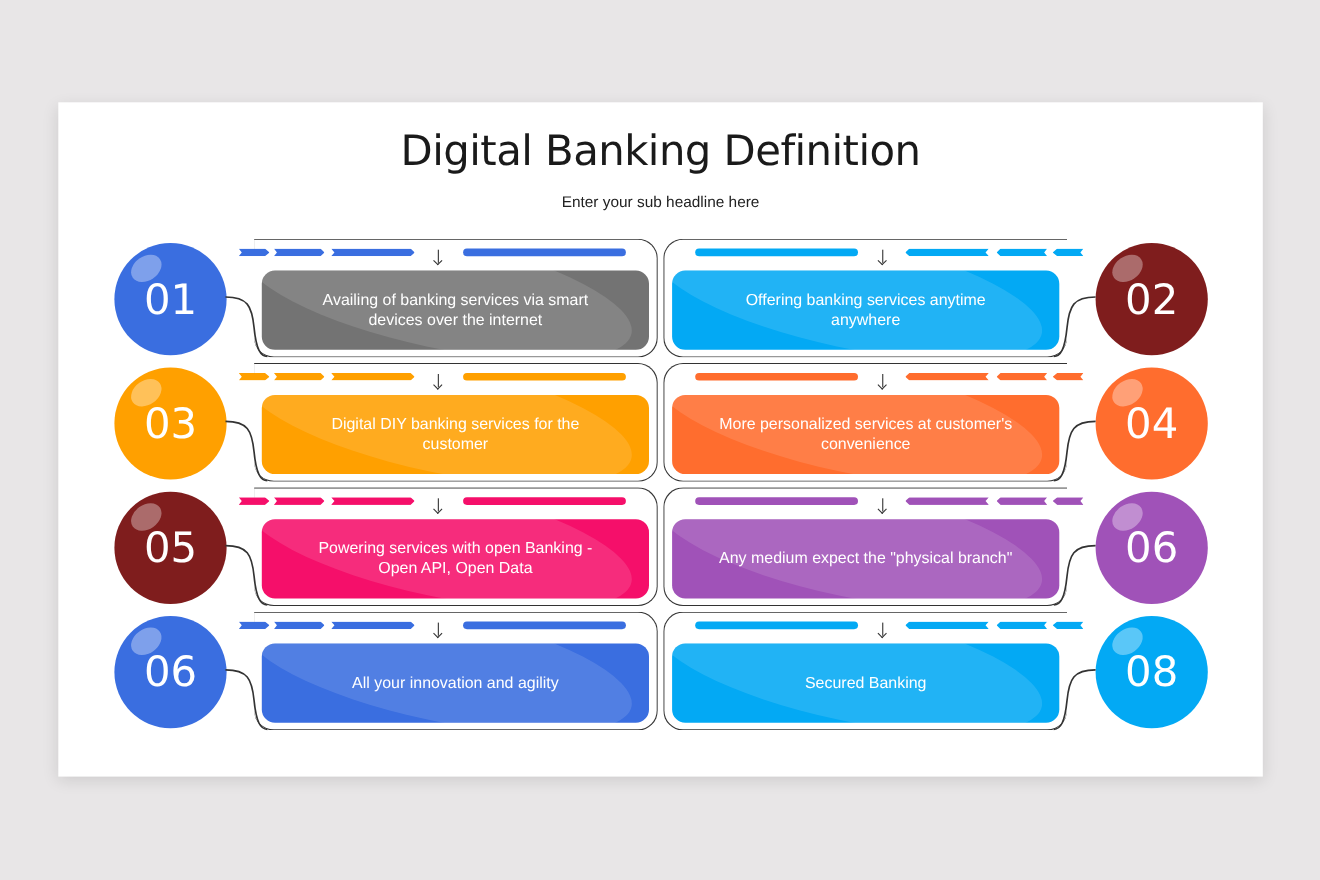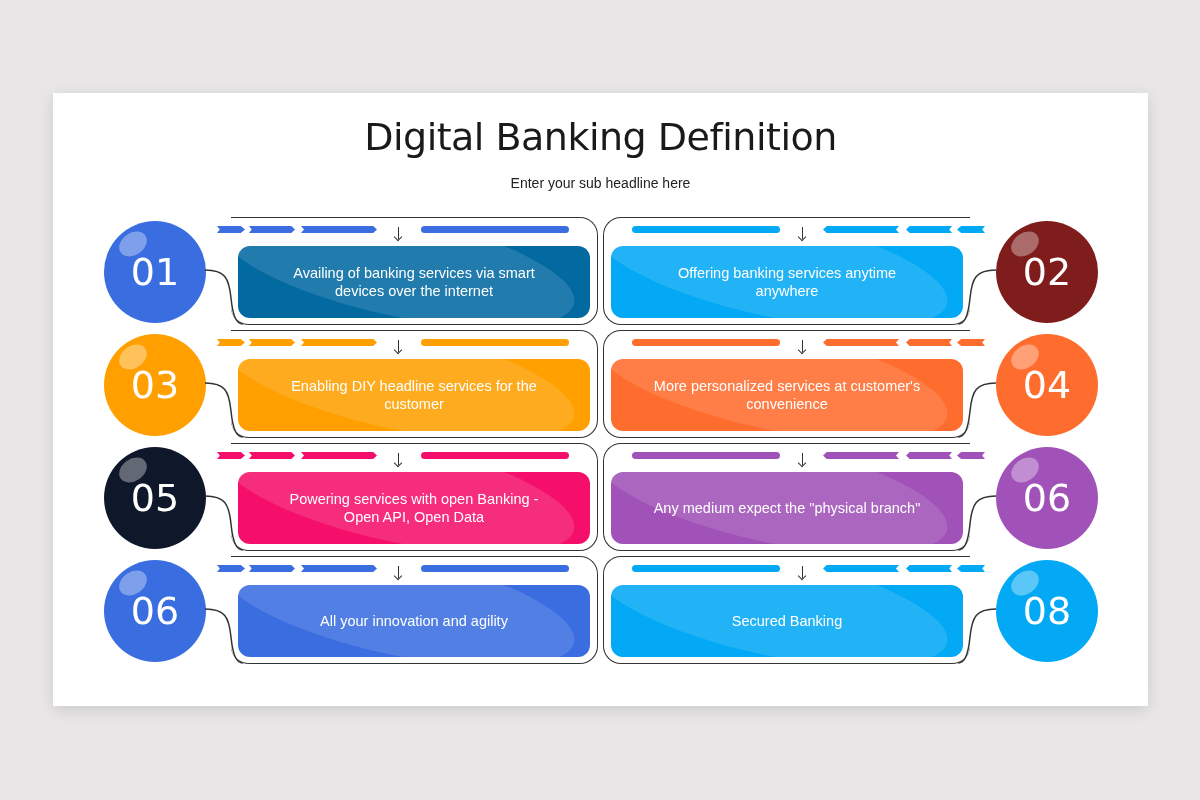--- a/index.html
+++ b/index.html
@@ -59,21 +59,21 @@
   <div class="title">Digital Banking Definition</div>
   <div class="subtitle">Enter your sub headline here</div>
 
   <div>
     <div class="frame" style="left:178px; top:124px; width:367px; height:108px; border-left:none; border-top-left-radius:0; border-bottom-left-radius:18px;"></div>
     <div class="dash" style="left:164px; top:133px; width:28px; background:#3a6ee0; clip-path:polygon(0 0,85% 0,100% 50%,85% 100%,0 100%,10% 50%);"></div>
     <div class="dash" style="left:196px; top:133px; width:46px; background:#3a6ee0; clip-path:polygon(0 0,92% 0,100% 50%,92% 100%,0 100%,6% 50%);"></div>
     <div class="dash" style="left:248px; top:133px; width:76px; background:#3a6ee0; clip-path:polygon(0 0,95% 0,100% 50%,95% 100%,0 100%,4% 50%);"></div>
     <div class="dash pill" style="left:368px; top:133px; width:148px; background:#3a6ee0;"></div>
     <div class="arrow" style="left:345px; top:134px;"></div>
-    <div class="box" style="left:185px; top:153px; width:352px; height:72px; background:#0369a1;">
+    <div class="box" style="left:185px; top:153px; width:352px; height:72px; background:#737373;">
         <div class="wave"></div>
         <span class="txt">Availing of banking services via smart devices over the internet</span>
       </div>
     <div class="circle" style="left:51px; top:128px; background:#3a6ee0;">
         <span>01</span>
       </div>
     <svg class="connect" style="left:150px; top:175px;" width="40" height="60">
         <path d="M2 2 C22 2, 26 10, 28 30 C30 50, 34 56, 40 56" stroke="#333" stroke-width="1.5" fill="none"></path>
       </svg>
   </div>
@@ -99,21 +99,21 @@
 
   <div>
     <div class="frame" style="left:178px; top:237px; width:367px; height:108px; border-left:none; border-top-left-radius:0;"></div>
     <div class="dash" style="left:164px; top:246px; width:28px; background:#ffa000; clip-path:polygon(0 0,85% 0,100% 50%,85% 100%,0 100%,10% 50%);"></div>
     <div class="dash" style="left:196px; top:246px; width:46px; background:#ffa000; clip-path:polygon(0 0,92% 0,100% 50%,92% 100%,0 100%,6% 50%);"></div>
     <div class="dash" style="left:248px; top:246px; width:76px; background:#ffa000; clip-path:polygon(0 0,95% 0,100% 50%,95% 100%,0 100%,4% 50%);"></div>
     <div class="dash pill" style="left:368px; top:246px; width:148px; background:#ffa000;"></div>
     <div class="arrow" style="left:345px; top:247px;"></div>
     <div class="box" style="left:185px; top:266px; width:352px; height:72px; background:#ffa000;">
         <div class="wave"></div>
-        <span class="txt">Enabling DIY headline services for the customer</span>
+        <span class="txt">Digital DIY banking services for the customer</span>
       </div>
     <div class="circle" style="left:51px; top:241px; background:#ffa000;">
         <span>03</span>
       </div>
     <svg class="connect" style="left:150px; top:288px;" width="40" height="60">
         <path d="M2 2 C22 2, 26 10, 28 30 C30 50, 34 56, 40 56" stroke="#333" stroke-width="1.5" fill="none"></path>
       </svg>
   </div>
 
   <div>
@@ -139,21 +139,21 @@
     <div class="frame" style="left:178px; top:350px; width:367px; height:108px; border-left:none; border-top-left-radius:0;"></div>
     <div class="dash" style="left:164px; top:359px; width:28px; background:#f50f6a; clip-path:polygon(0 0,85% 0,100% 50%,85% 100%,0 100%,10% 50%);"></div>
     <div class="dash" style="left:196px; top:359px; width:46px; background:#f50f6a; clip-path:polygon(0 0,92% 0,100% 50%,92% 100%,0 100%,6% 50%);"></div>
     <div class="dash" style="left:248px; top:359px; width:76px; background:#f50f6a; clip-path:polygon(0 0,95% 0,100% 50%,95% 100%,0 100%,4% 50%);"></div>
     <div class="dash pill" style="left:368px; top:359px; width:148px; background:#f50f6a;"></div>
     <div class="arrow" style="left:345px; top:360px;"></div>
     <div class="box" style="left:185px; top:379px; width:352px; height:72px; background:#f50f6a;">
         <div class="wave"></div>
         <span class="txt">Powering services with open Banking - Open API, Open Data</span>
       </div>
-    <div class="circle" style="left:51px; top:354px; background:#0f172a;">
+    <div class="circle" style="left:51px; top:354px; background:#7f1d1d;">
         <span>05</span>
       </div>
     <svg class="connect" style="left:150px; top:401px;" width="40" height="60">
         <path d="M2 2 C22 2, 26 10, 28 30 C30 50, 34 56, 40 56" stroke="#333" stroke-width="1.5" fill="none"></path>
       </svg>
   </div>
 
   <div>
     <div class="frame" style="left:550px; top:350px; width:367px; height:108px; border-right:none; border-top-right-radius:0;"></div>
     <div class="dash pill" style="left:579px; top:359px; width:148px; background:#a052b8;"></div>

